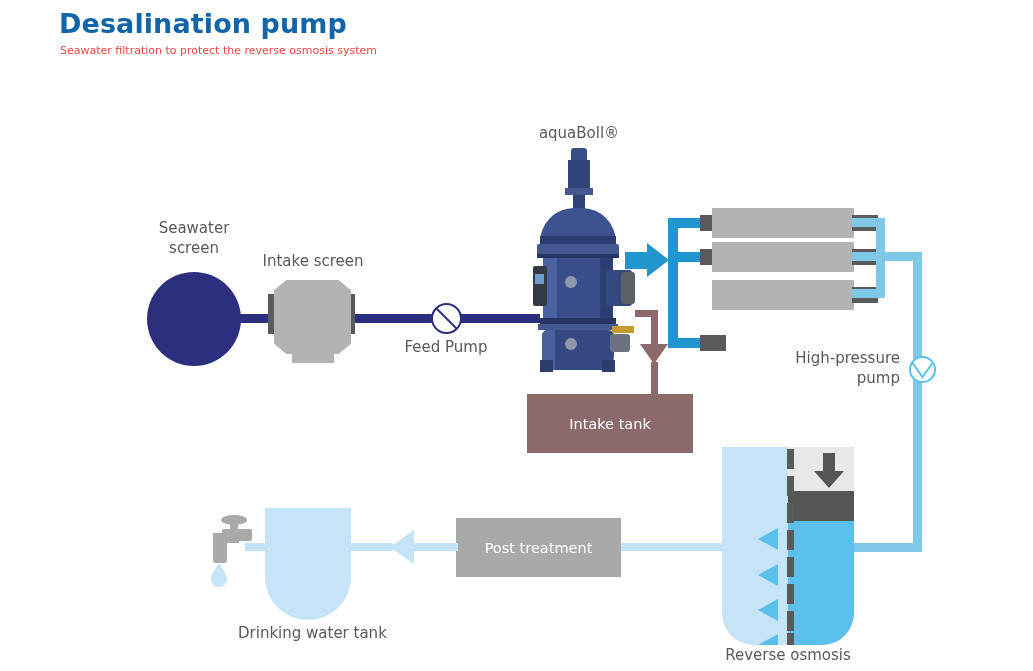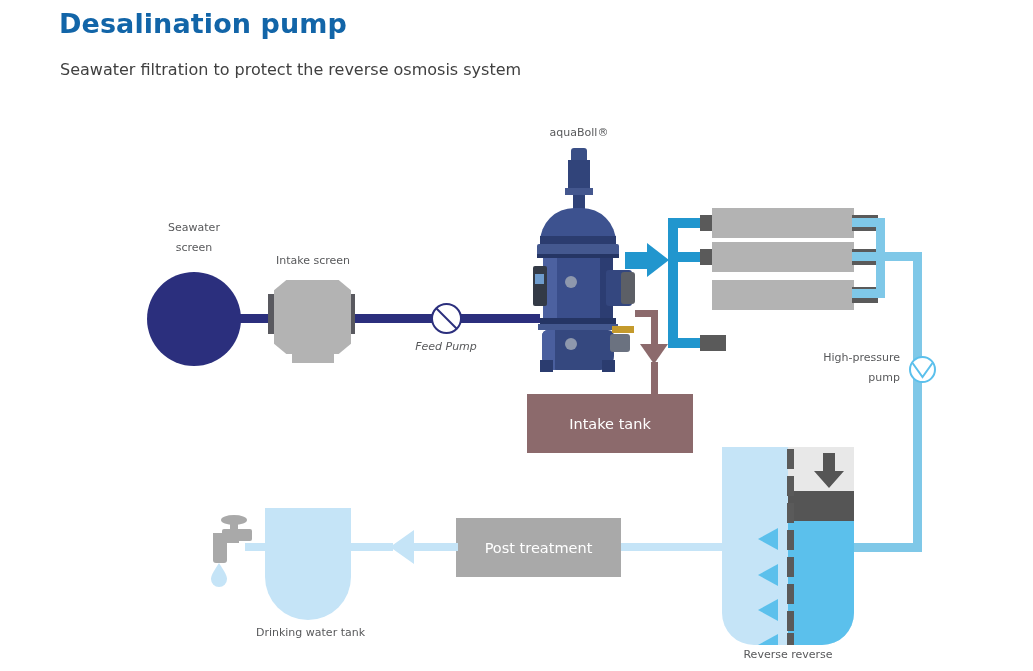--- a/index.html
+++ b/index.html
@@ -2,23 +2,23 @@
 <html><head>
 <meta charset="utf-8">
 <style>
   html,body{margin:0;padding:0;background:#ffffff;}
   body{width:1033px;height:671px;overflow:hidden;
        font-family:"DejaVu Sans","Liberation Sans",sans-serif;}
   #stage{position:relative;width:1033px;height:671px;background:#fff;}
 
   .ttl{position:absolute;left:59px;top:8px;font-size:27px;font-weight:bold;
        color:#1265a8;letter-spacing:.1px;}
-  .sub{position:absolute;left:60px;top:44px;font-size:16px;color:#404040;margin-top:16px;}
-
-  .lbl{position:absolute;font-size:11px;color:#58595b;white-space:pre;line-height:20px;}
+  .sub{position:absolute;left:60px;top:44px;font-size:11px;color:#ef4444;}
+
+  .lbl{position:absolute;font-size:15px;color:#58595b;white-space:pre;line-height:20px;}
   .lbl.c{text-align:center;}
   .lbl.r{text-align:right;}
 
   
   .pipe{position:absolute;}
   .navy{background:#2b2f7d;}
   .midblue{background:#2196ce;}
   .skyblue{background:#7fc8e8;}
   .sludge{background:#8c6a6c;}
 
@@ -95,21 +95,21 @@
   <div class="flange" style="left:344px;top:294px;"></div>
   <div id="screen-body"></div>
   <div id="screen-foot"></div>
   <div class="lbl c" style="left:243px;top:239px;width:140px;margin-top:12px;">Intake screen</div>
 
   <div class="pumpsym" style="left:431px;top:303px;width:31px;height:31px;border:2px solid #2b2f7d;">
     <svg width="27" height="27" viewBox="0 0 27 27" style="display:block">
       <line x1="3" y1="3" x2="24" y2="24" stroke="#2b2f7d" stroke-width="2"></line>
     </svg>
   </div>
-  <div class="lbl c" style="left:385px;top:337px;width:122px;font-style:italic;">Feed Pump</div>
+  <div class="lbl c" style="left:385px;top:337px;width:122px;">Feed Pump</div>
 
   <div class="lbl c" style="left:509px;top:123px;width:140px;">aquaBoll®</div>
   <div id="aquaboll">
 
     <div class="ab" style="left:51px;top:0px;width:16px;height:12px;background:#3a4f86;border-radius:3px 3px 0 0;"></div>
     <div class="ab" style="left:48px;top:12px;width:22px;height:28px;background:#31447a;"></div>
     <div class="ab" style="left:45px;top:40px;width:28px;height:7px;background:#44578e;"></div>
     <div class="ab" style="left:53px;top:47px;width:12px;height:16px;background:#2f4278;"></div>
 
     <div class="ab" style="left:20px;top:60px;width:76px;height:40px;background:#3d528f;
@@ -220,21 +220,21 @@
     <div class="memb" style="top:110px;height:20px;"></div>
     <div class="memb" style="top:137px;height:20px;"></div>
     <div class="memb" style="top:164px;height:20px;"></div>
     <div class="memb" style="top:186px;height:12px;"></div>
 
     <div class="ro-arrow" style="left:36px;top:81px;"></div>
     <div class="ro-arrow" style="left:36px;top:117px;"></div>
     <div class="ro-arrow" style="left:36px;top:152px;"></div>
     <div class="ro-arrow" style="left:36px;top:187px;"></div>
   </div>
-  <div class="lbl c" style="left:718px;top:645px;width:140px;">Reverse reverse</div>
+  <div class="lbl c" style="left:718px;top:645px;width:140px;">Reverse osmosis</div>
 
   <div class="pipe" style="left:621px;top:543px;width:102px;height:8px;background:#c5e4f7;"></div>
   <div id="post-box">
     <span>Post treatment</span>
   </div>
 
   <div class="pipe" style="left:412px;top:543px;width:46px;height:8px;background:#c5e4f7;"></div>
   <div class="arrowL" style="left:390px;top:530px;border-right:24px solid #c5e4f7;"></div>
   <div class="pipe" style="left:351px;top:543px;width:42px;height:8px;background:#c5e4f7;"></div>
 

